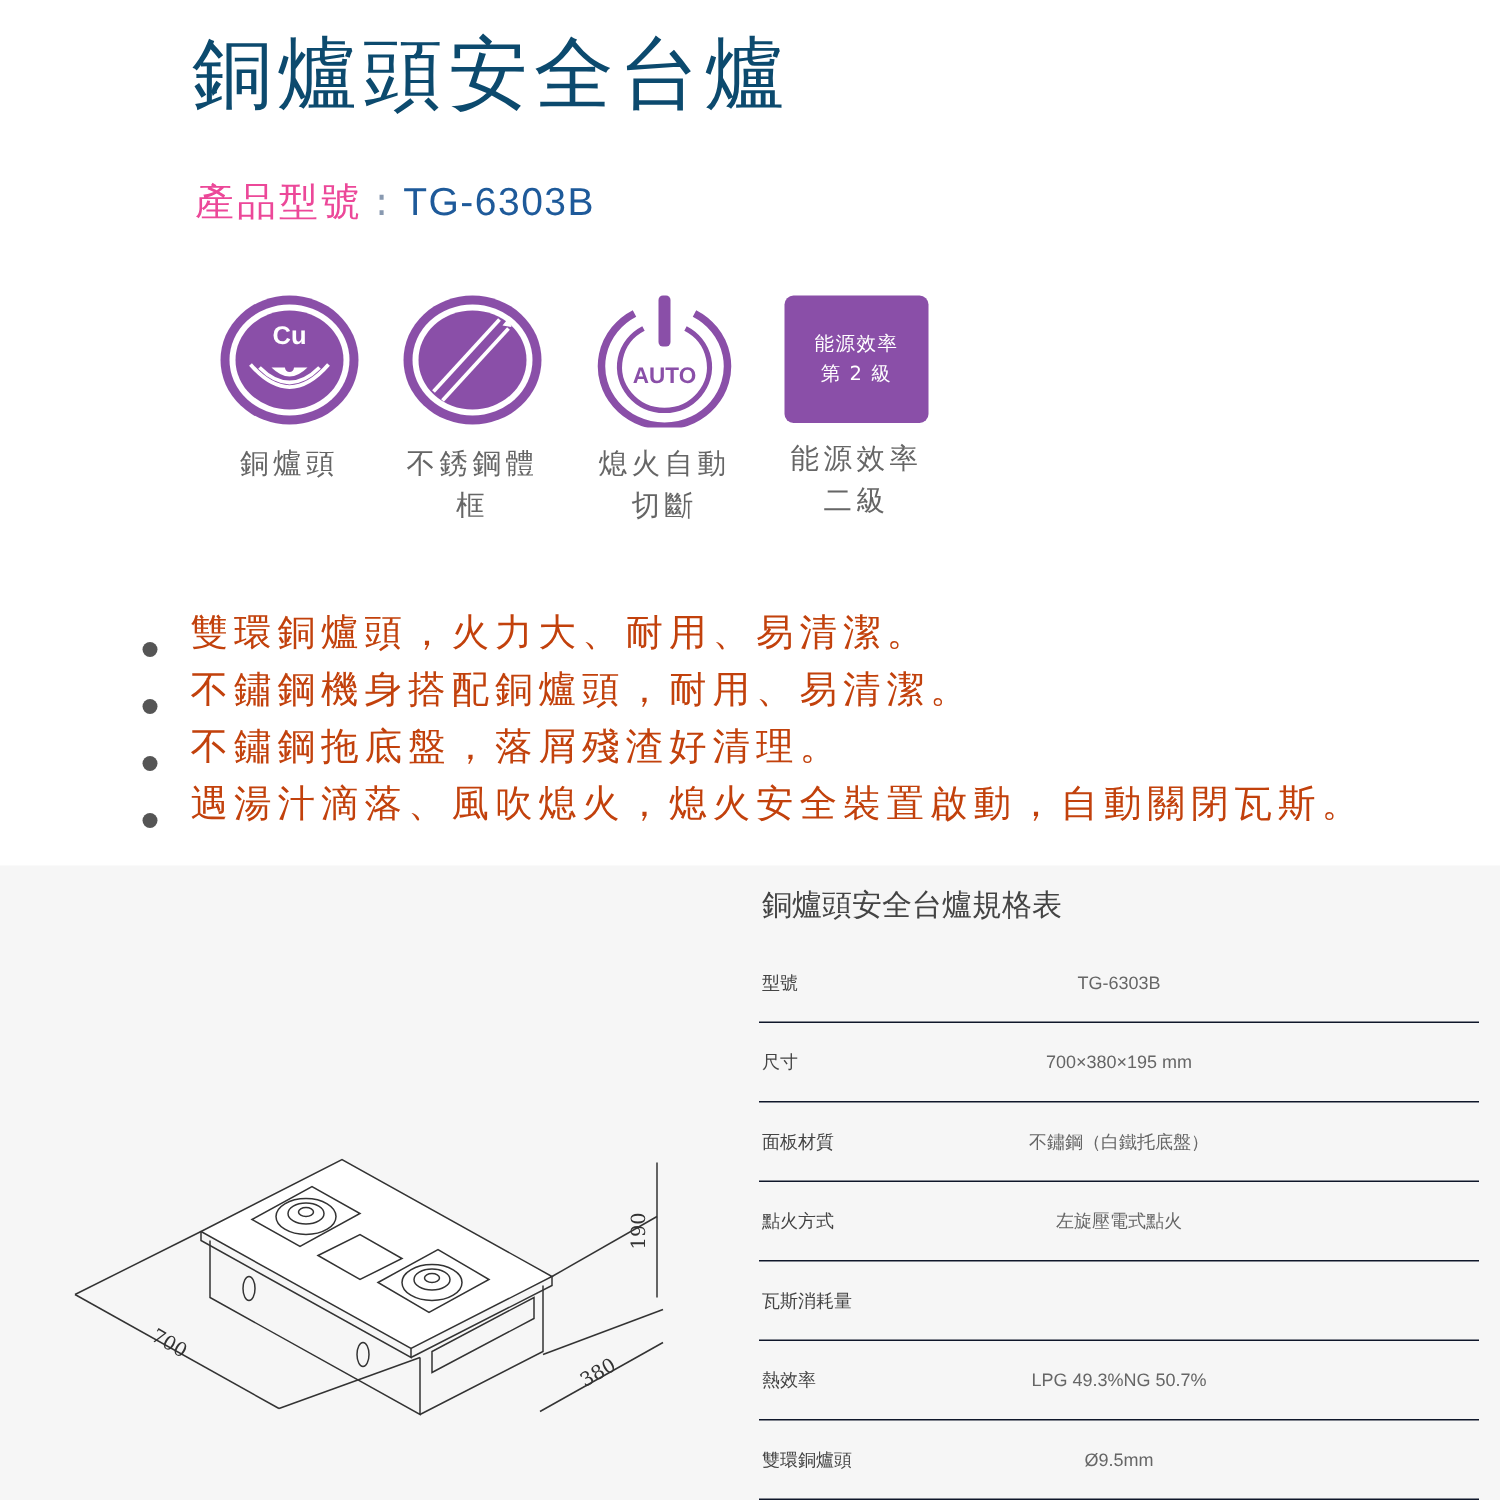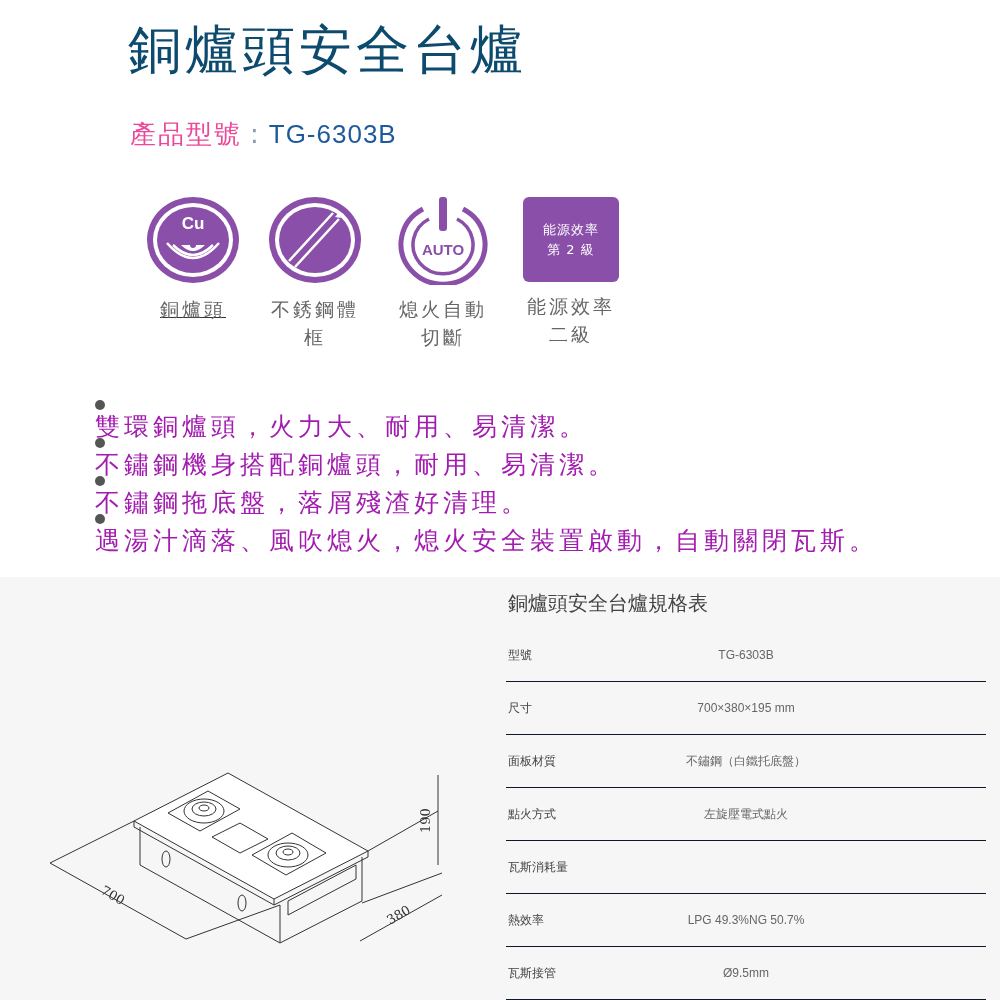--- a/index.html
+++ b/index.html
@@ -16,32 +16,32 @@
       font-size: 26px; line-height: 34px; letter-spacing: 2px;
     }
     .model-line .lbl { color: #ec4899; }
     .model-line .sep { color: #8899b0; margin: 0 8px; }
     .model-line .val { color: #1e5a9a; font-family: "Liberation Sans", sans-serif; letter-spacing: 1px; }
 
     .features { position: absolute; left: 138px; top: 195px; width: 520px; height: 160px; }
     .feature { position: absolute; top: 0; width: 110px; text-align: center; }
     .feature .icon { width: 96px; height: 90px; margin: 0 auto; display: block; }
     .feature .cap { margin-top: 10px; font-size: 19px; line-height: 28px; color: #666; letter-spacing: 3px; }
-    .f1 { left: 0px; text-decoration: underline; } .f2 { left: 122px; } .f3 { left: 250px; } .f4 { left: 378px; }
+    .f1 { left: 0px; } .f2 { left: 122px; } .f3 { left: 250px; } .f4 { left: 378px; }
 
     .energy-box {
       width: 96px; height: 85px; margin: 2px auto 3px; background: #8a4fa8; border-radius: 6px;
       color: #fff; display: flex; flex-direction: column; align-items: center; justify-content: center;
       font-size: 13px; line-height: 20px; letter-spacing: 1px;
     }
 
     .bullets { position: absolute; left: 95px; top: 400px; width: 900px; }
     .bullet {
-      display: flex; align-items: flex-start; height: 38px;
-      font-size: 25px; color: #a21caf; letter-spacing: 4px; flex-direction: column;
+      display: flex; align-items: flex-end; height: 38px;
+      font-size: 25px; color: #c2410c; letter-spacing: 4px;
     }
     .bullet .dot { width: 10px; height: 10px; border-radius: 50%; background: #555; margin-right: 22px; flex: 0 0 auto; }
 
     .spec-section {
       position: absolute; left: 0; top: 577px; width: 1000px; height: 423px; background: #f6f6f6;
     }
     .drawing { position: absolute; left: 30px; top: 178px; width: 440px; height: 200px; }
 
     .spec { position: absolute; left: 506px; top: 0; width: 480px; }
     .spec-title { font-size: 20px; color: #444; height: 52px; line-height: 52px; margin-left: 2px; }
@@ -200,17 +200,17 @@
       <span class="v">左旋壓電式點火</span>
     </div>
     <div class="spec-row">
       <span class="k">瓦斯消耗量</span>
     </div>
     <div class="spec-row">
       <span class="k">熱效率</span>
       <span class="v">LPG 49.3%NG 50.7%</span>
     </div>
     <div class="spec-row">
-      <span class="k">瓦斯接管</span>
+      <span class="k">雙環銅爐頭</span>
       <span class="v">Ø9.5mm</span>
     </div>
   </div>
 </div>
 
 </body></html>

